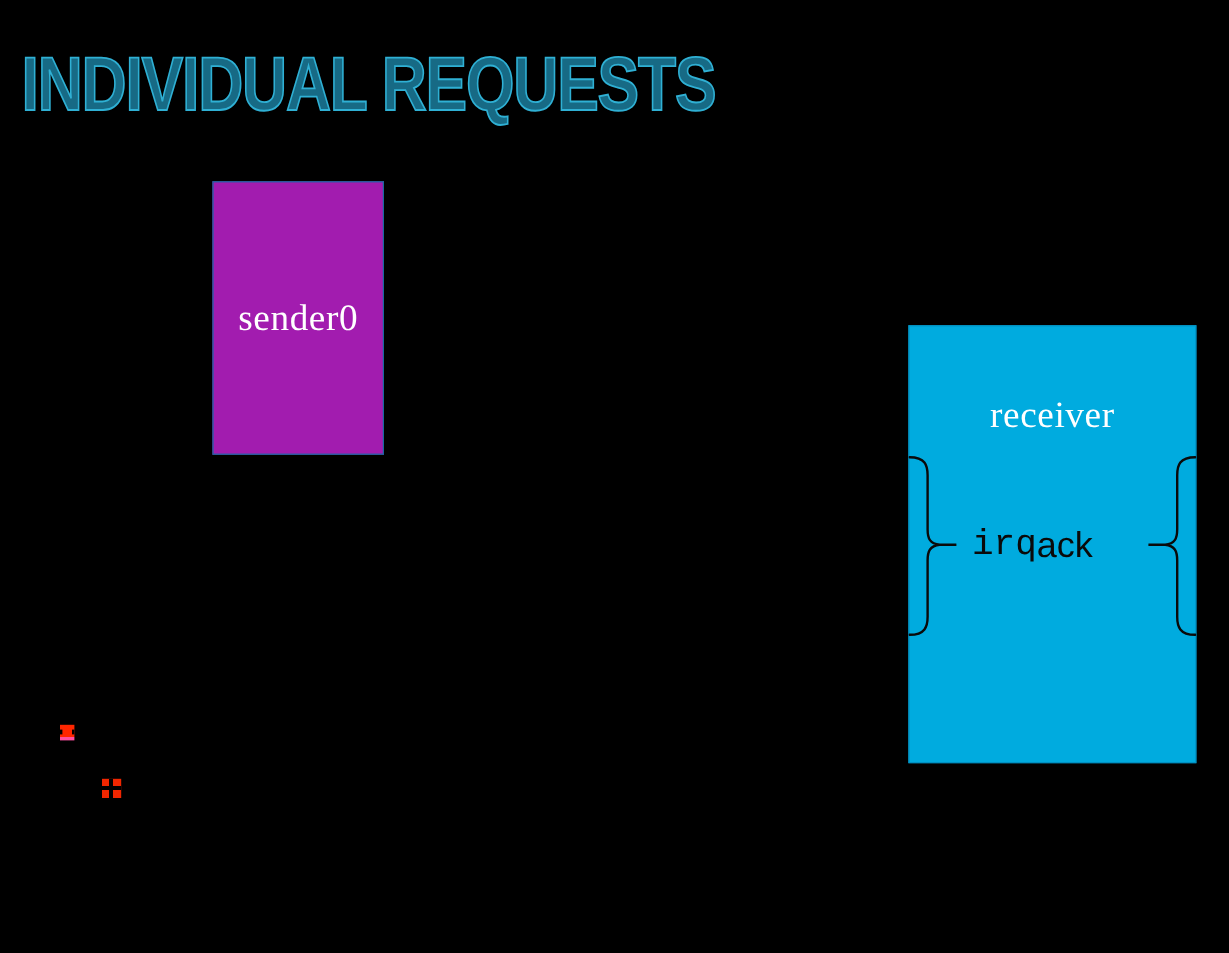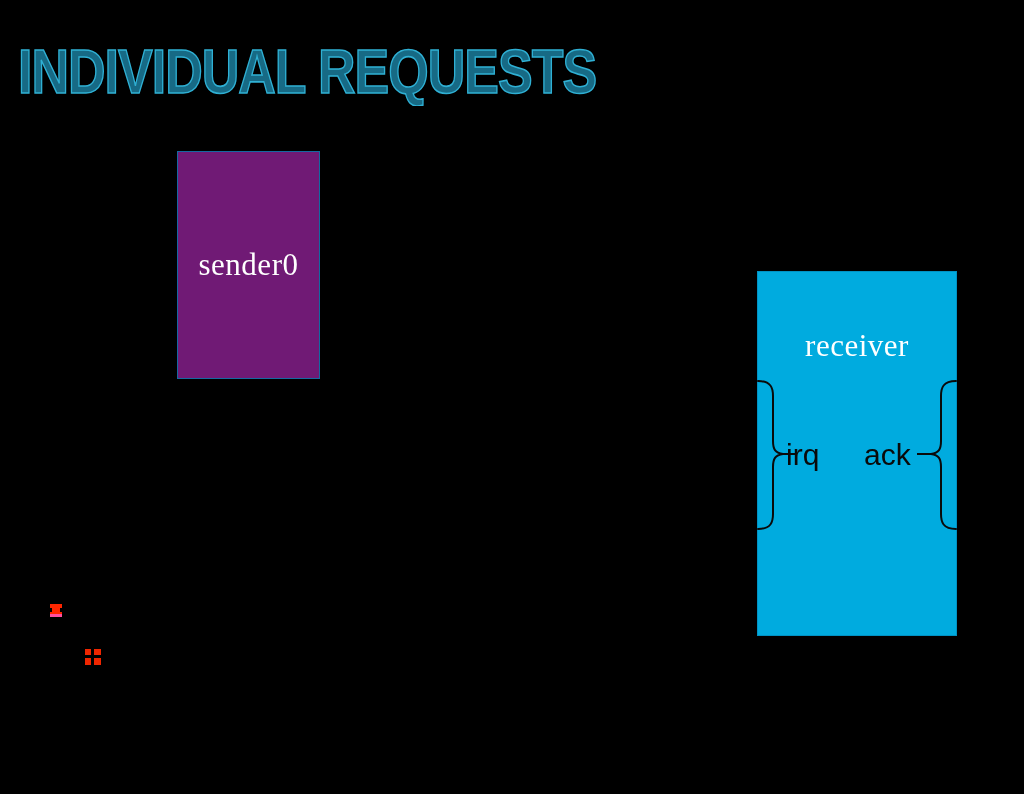--- a/index.html
+++ b/index.html
@@ -24,53 +24,53 @@
     transform-origin:top left;
     white-space:nowrap;
   }
   .box{
     position:absolute;
     display:flex;align-items:center;justify-content:center;
     box-sizing:border-box;
   }
   .sender-box{
     left:177px;width:143px;height:228px;
-    background:#701a75;
+    background:#a21caf;
     border:1px solid #1469a0;
   }
   .sender-box.first{top:139px;}
   .sender-box.second{top:508px;}
   .box-label{
     font-family:"Liberation Serif","DejaVu Serif",serif;
     font-size:31px;
     color:#ffffff;
     letter-spacing:0.5px;
   }
   .receiver-box{
-    left:757px;top:259px;width:200px;height:365px;
+    left:757px;top:259px;width:240px;height:365px;
     background:#00abdf;
     border:1px solid #0092c4;
   }
   .receiver-label{
     position:absolute;
     top:56px;left:0;width:100%;
     text-align:center;
     font-family:"Liberation Serif","DejaVu Serif",serif;
     font-size:31px;
     color:#ffffff;
     letter-spacing:0.5px;
   }
   .signal-label{
     position:absolute;
     top:166px;
     font-family:"Liberation Sans", sans-serif;
     font-size:30px;
     color:#0a0a0a;
   }
-  .signal-irq{left:28px;}
+  .signal-irq{left:52px;font-family:Liberation Mono, monospace;}
   .signal-ack{left:106px;}
   .brace{position:absolute;top:106px;width:40px;height:154px;}
   .brace-left{left:-1px;}
   .brace-right{right:-1px;}
   .red-marker-small{
     position:absolute;left:50px;top:592px;
     width:12px;height:13px;
     background:linear-gradient(to bottom,#ff2600 0 10px,#ff4fa0 10px 13px);
   }
   .red-marker-small::before{

